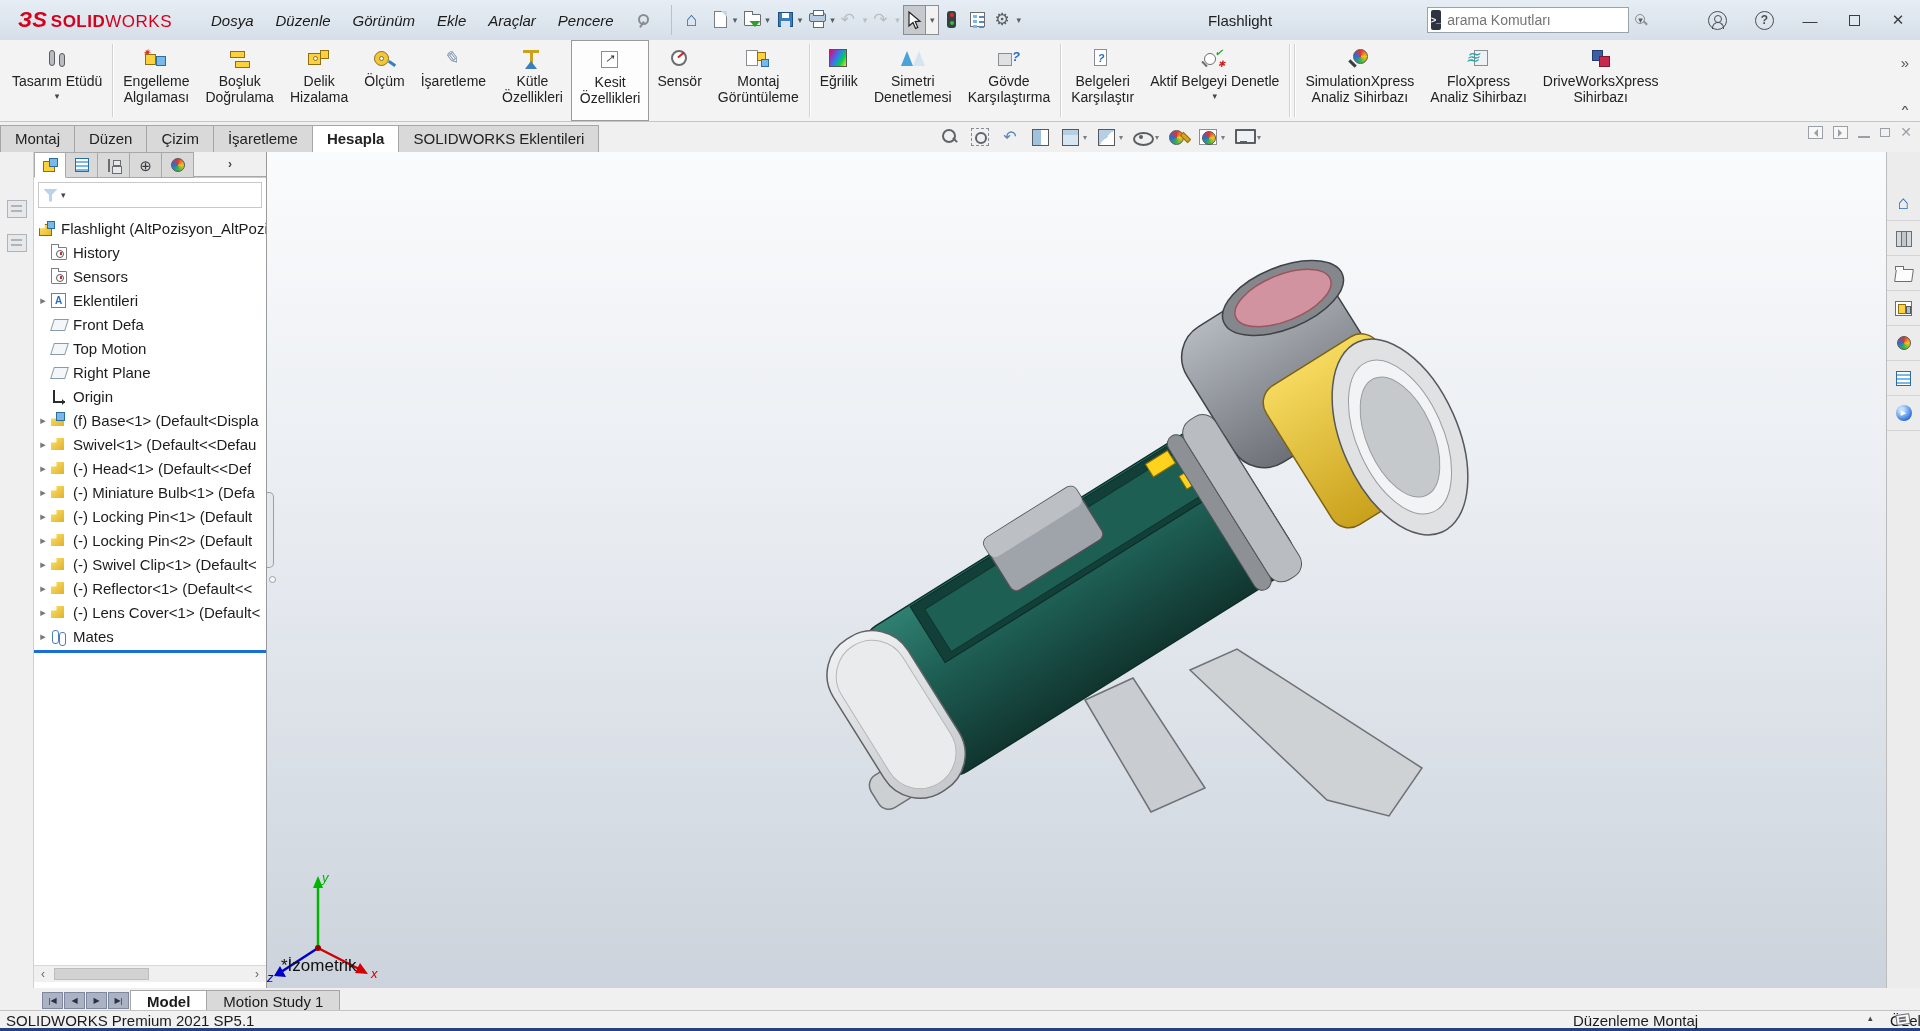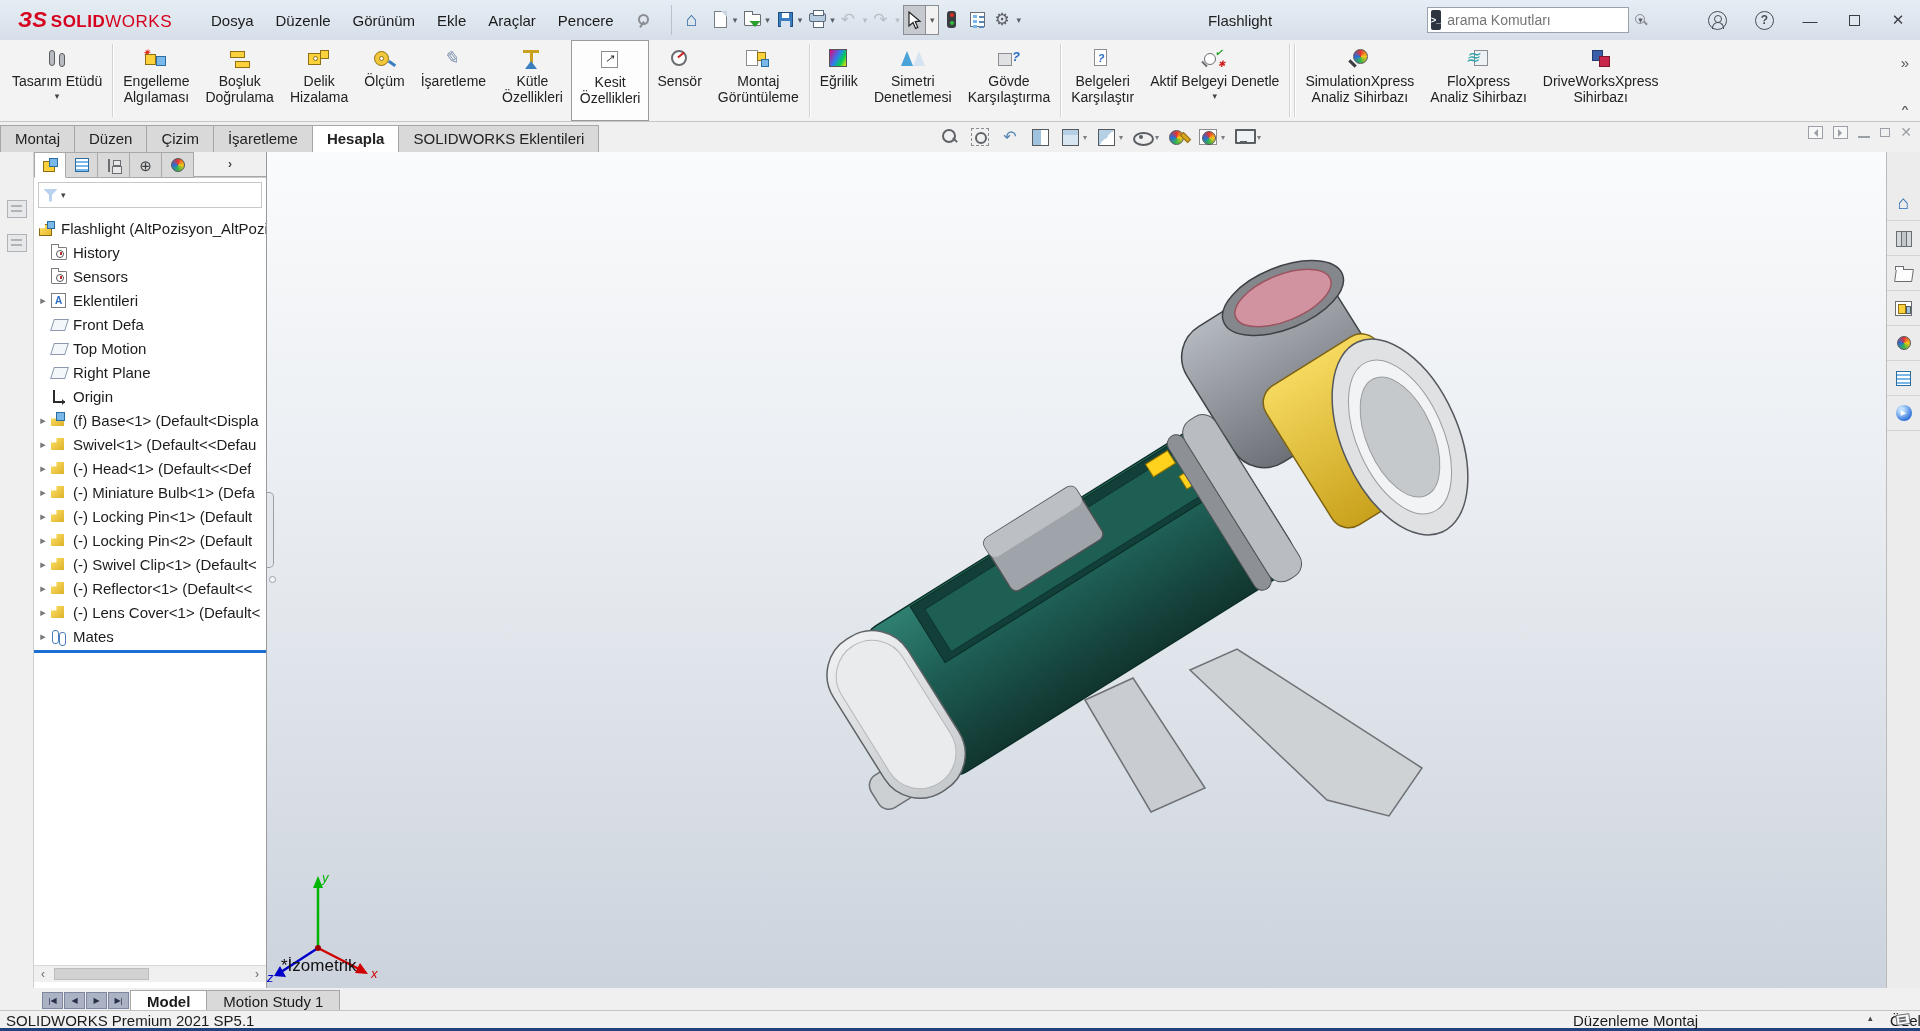--- a/index.html
+++ b/index.html
@@ -6,21 +6,21 @@
   html,body { width:1920px; height:1031px; overflow:hidden; font-family:"Liberation Sans",sans-serif; }
   .app { position:relative; width:1920px; height:1031px; background:#f0f0f0; font-size:14px; color:#1b1b1b; }
 
   
   .titlebar { position:absolute; left:0; top:0; width:1920px; height:40px;
     background:linear-gradient(#e6edf4,#d6dfe9); display:flex; align-items:center; }
   .logo { display:flex; align-items:baseline; margin-left:18px; white-space:nowrap; }
   .logo-mark { font-style:italic; font-weight:bold; font-size:22px; color:#d6001c; margin-right:4px; }
   .logo-bold { font-weight:bold; font-size:17px; color:#d6001c; letter-spacing:.5px;}
   .logo-light { font-weight:normal; font-size:17px; color:#d6001c; letter-spacing:.5px;}
-  .menus { display:flex; margin-left:28px; }
+  .menus { display:flex; margin-left:28px;font-style:italic; }
   .menu-item { padding:4px 11px; font-size:15px; cursor:default; }
   .pin-ic { width:16px; height:16px; position:relative; margin:0 8px; }
   .pin-ic::before { content:""; position:absolute; left:5px; top:2px; width:7px; height:7px; border:2px solid #8a8d92; border-radius:50%; }
   .pin-ic::after { content:""; position:absolute; left:8px; top:9px; width:2px; height:7px; background:#8a8d92; transform:rotate(35deg); }
   .qtb { display:flex; align-items:center; margin-left:14px; border-left:1px solid #b9c2cc; padding-left:10px; }
   .qbtn { display:flex; align-items:center; height:30px; padding:0 3px; position:relative; }
   .qbtn .dd { font-size:9px; color:#5a5e63; margin-left:2px; }
   .qbtn.disabled .dd { color:#b9bec4; }
   .qico { width:20px; height:20px; position:relative; display:inline-block; }
   .sel-btn { background:#c6c9cd; border:1px solid #8a8d92; height:30px; display:flex; align-items:center; padding:0 3px; }

